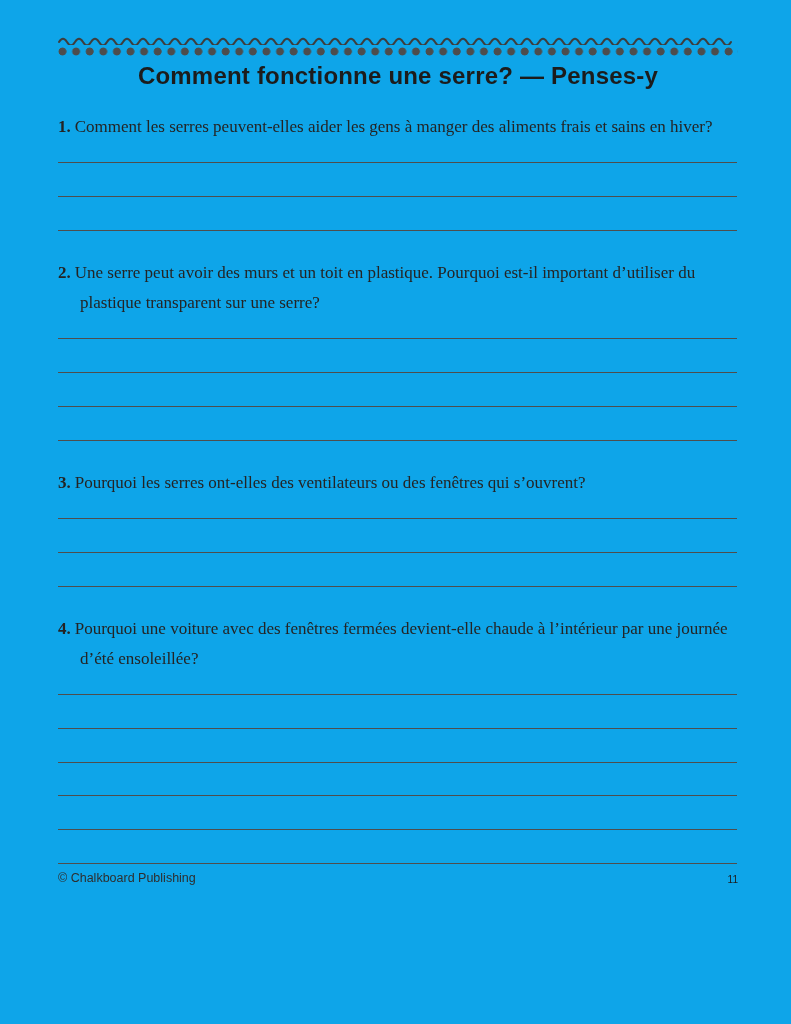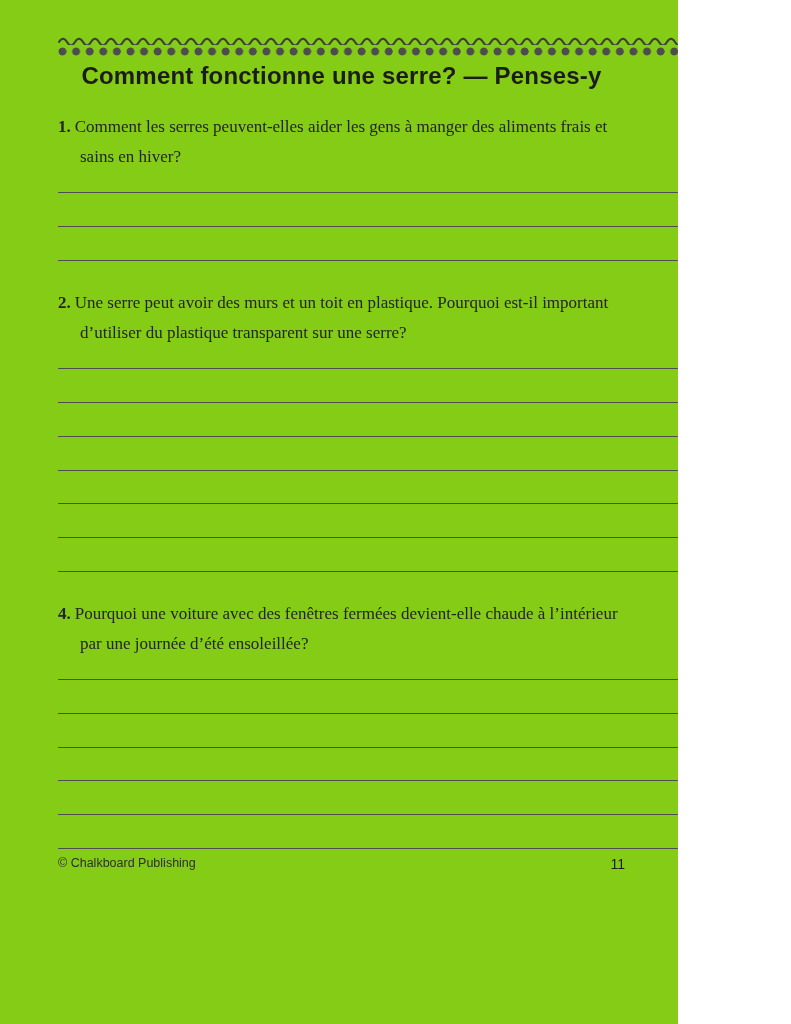--- a/index.html
+++ b/index.html
@@ -1,21 +1,21 @@
 <!DOCTYPE html>
 <html><head>
 <meta charset="utf-8">
 <style>
   html, body { margin: 0; padding: 0; background: #ffffff; }
   .page {
     position: relative;
-    width: 678px;
+    width: 791px;
     height: 1024px;
     box-sizing: border-box;
-    background: #84cc16;
+    background: #0ea5e9;
     padding: 34px 53px 0 58px;
     font-family: "Liberation Serif", serif;
     color: #262626;
     overflow: hidden;
   }
   
   .deco { width: 680px; }
   .deco svg { display: block; }
   .dots-row {
     height: 9px;
@@ -52,25 +52,25 @@
   .answer-line {
     height: 33px;
     border-bottom: 1.7px solid #4e4e4e;
   }
   .answer-line:first-child { height: 20px; }
   
   .footer {
     margin-top: 7px;
     display: flex;
     justify-content: space-between;
-    align-items: flex-start;
+    align-items: flex-end;
     font-family: "Liberation Sans", sans-serif;
   }
   .copyright { font-size: 12.5px; color: #2e2e2e; }
-  .page-number { font-size: 14px; color: #1d1d1d; }
+  .page-number { font-size: 10px; color: #1d1d1d; }
 </style>
 </head>
 <body>
 
 <div class="page">
 
   <div class="deco">
     <svg width="680" height="11" viewBox="0 0 680 11">
       <path fill="none" stroke="#3e3e3e" stroke-width="2" stroke-linecap="round" d="M1,8 Q5,1.5 9,8 T17,8 T25,8 T33,8 T41,8 T49,8 T57,8 T65,8 T73,8 T81,8 T89,8 T97,8 T105,8 T113,8 T121,8 T129,8 T137,8 T145,8 T153,8 T161,8 T169,8 T177,8 T185,8 T193,8 T201,8 T209,8 T217,8 T225,8 T233,8 T241,8 T249,8 T257,8 T265,8 T273,8 T281,8 T289,8 T297,8 T305,8 T313,8 T321,8 T329,8 T337,8 T345,8 T353,8 T361,8 T369,8 T377,8 T385,8 T393,8 T401,8 T409,8 T417,8 T425,8 T433,8 T441,8 T449,8 T457,8 T465,8 T473,8 T481,8 T489,8 T497,8 T505,8 T513,8 T521,8 T529,8 T537,8 T545,8 T553,8 T561,8 T569,8 T577,8 T585,8 T593,8 T601,8 T609,8 T617,8 T625,8 T633,8 T641,8 T649,8 T657,8 T665,8 T673,8"></path>
     </svg>
@@ -92,20 +92,21 @@
     <p class="q-text"><span class="q-num">2.</span><span>Une serre peut avoir des murs et un toit en plastique. Pourquoi est-il important d’utiliser du plastique transparent sur une serre?</span></p>
     <div class="answer-lines">
         <div class="answer-line"></div>
         <div class="answer-line"></div>
         <div class="answer-line"></div>
         <div class="answer-line"></div>
       </div>
   </section>
 
   <section class="question">
+    <p class="q-text"><span class="q-num">3.</span><span>Pourquoi les serres ont-elles des ventilateurs ou des fenêtres qui s’ouvrent?</span></p>
     <div class="answer-lines">
         <div class="answer-line"></div>
         <div class="answer-line"></div>
         <div class="answer-line"></div>
       </div>
   </section>
 
   <section class="question">
     <p class="q-text"><span class="q-num">4.</span><span>Pourquoi une voiture avec des fenêtres fermées devient-elle chaude à l’intérieur par une journée d’été ensoleillée?</span></p>
     <div class="answer-lines">

